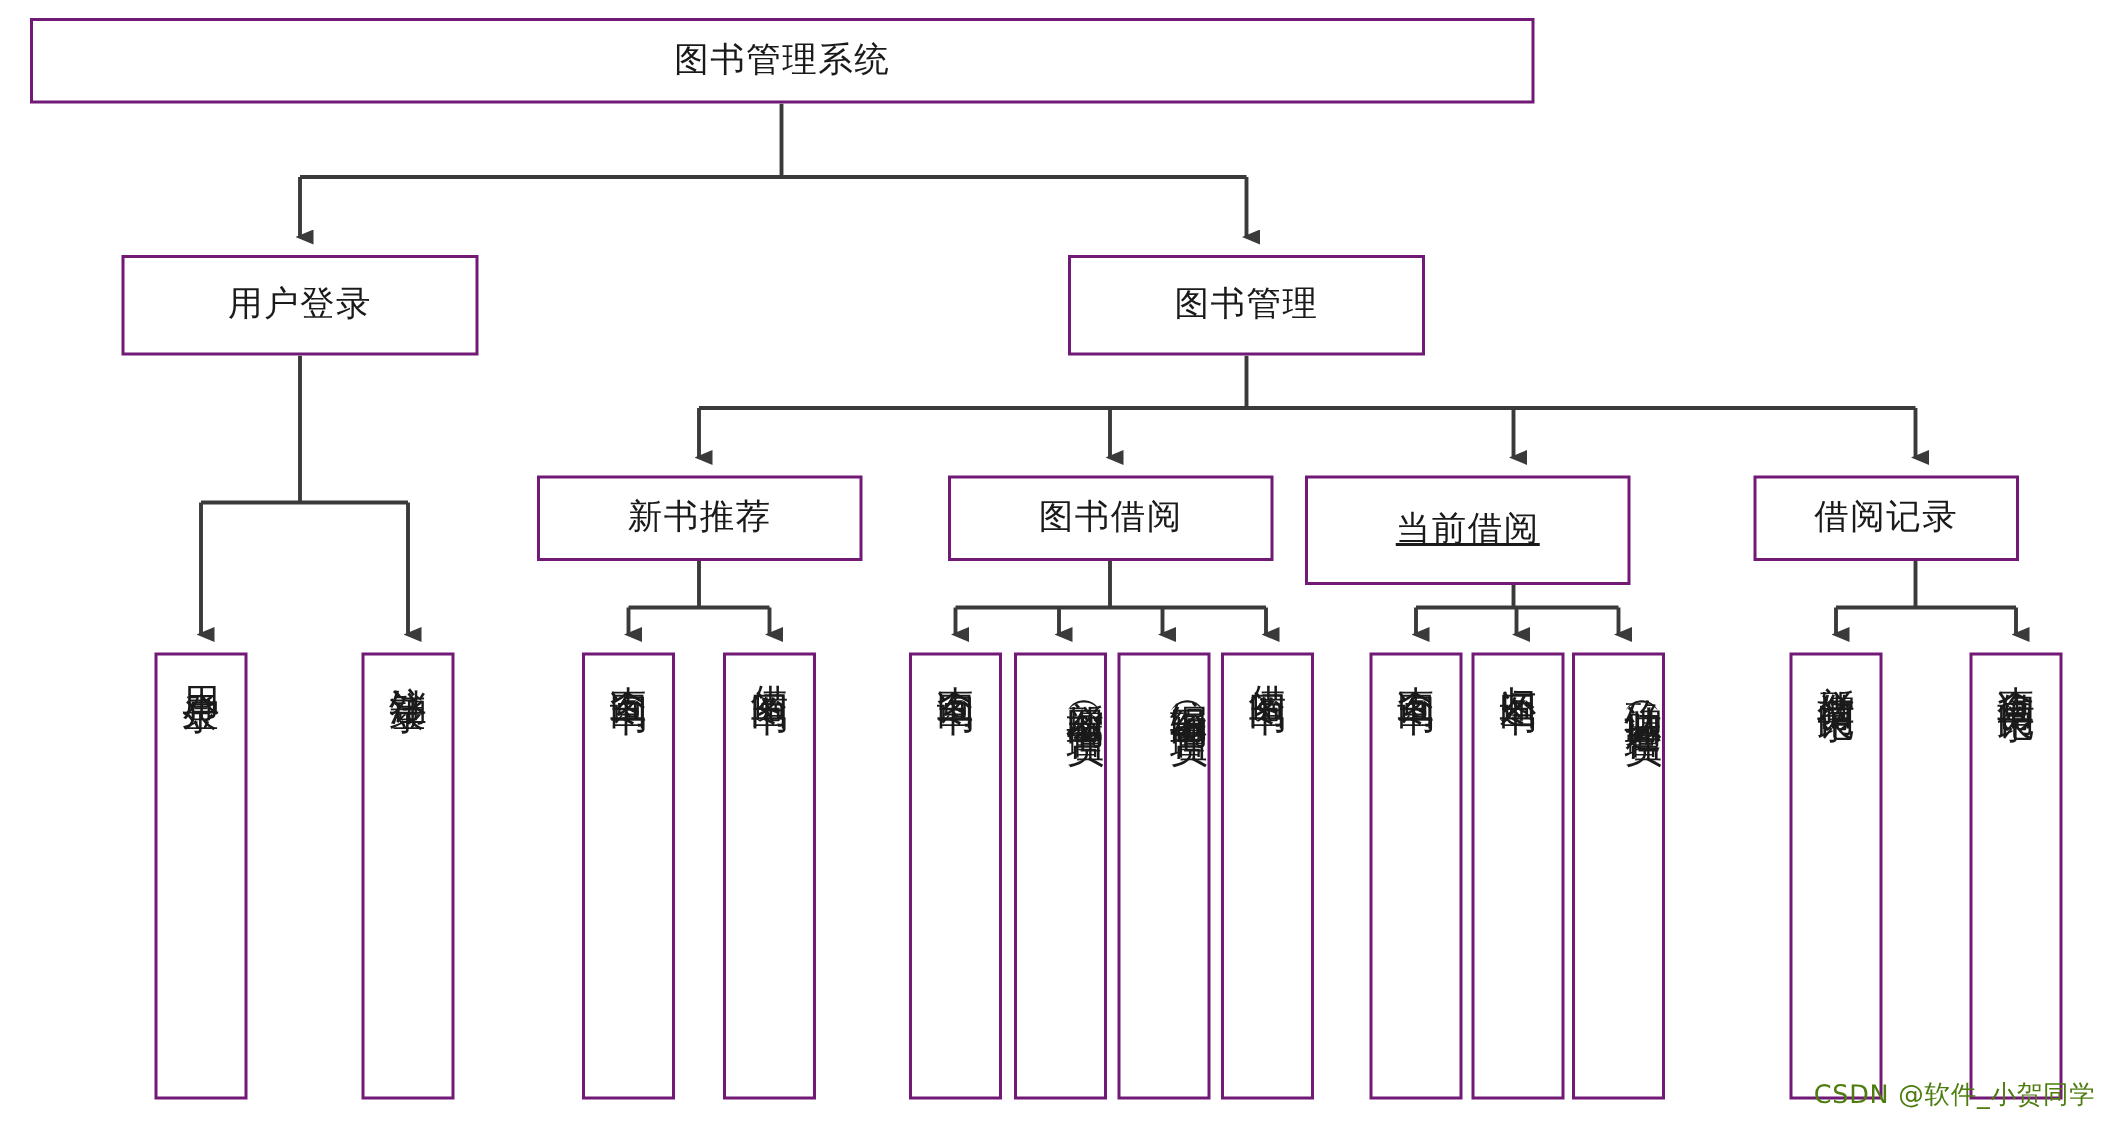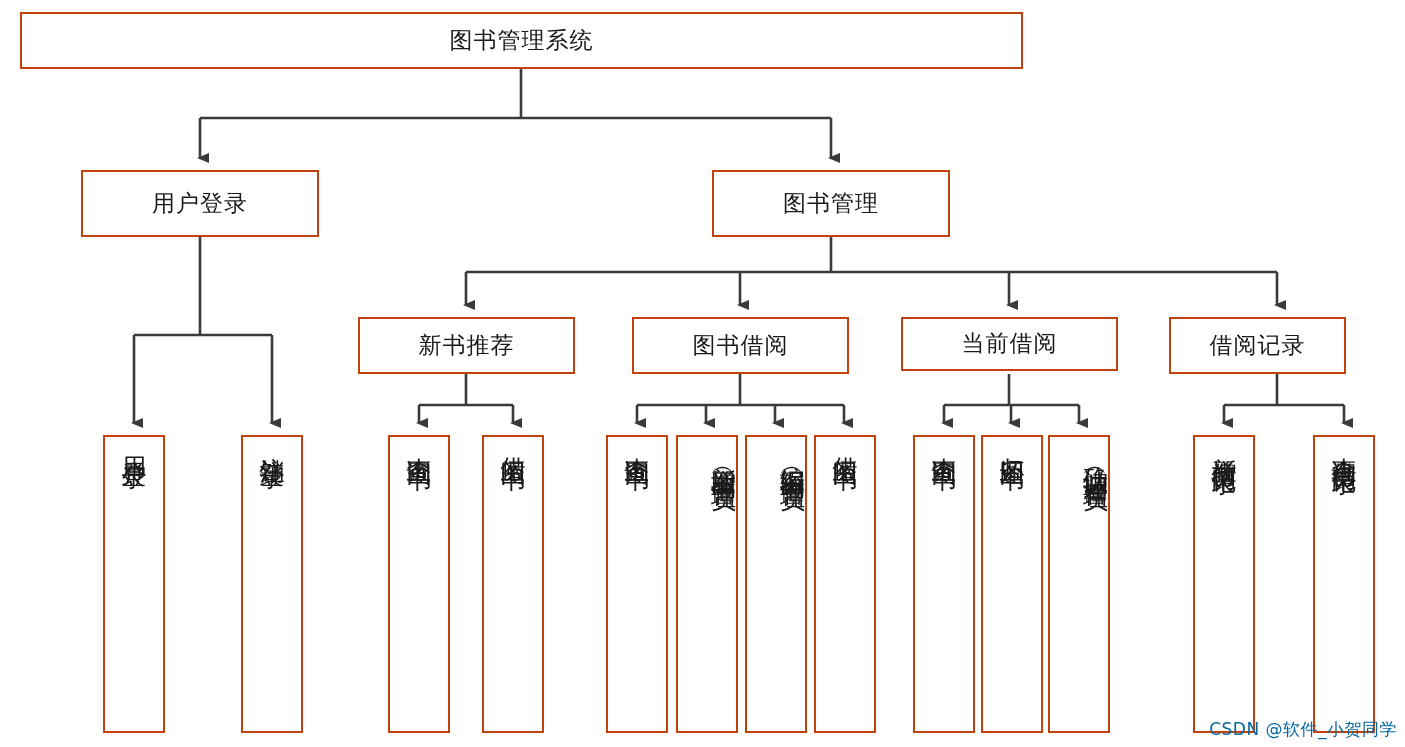--- a/index.html
+++ b/index.html
@@ -16,21 +16,21 @@
   }
   svg.edges{
     position:absolute;
     left:0; top:0;
     width:1405px; height:747px;
     pointer-events:none;
   }
   .node{
     position:absolute;
     box-sizing:border-box;
-    border:2px solid #c2410c;
+    border:2px solid #701a75;
     background:#ffffff;
     display:flex;
     align-items:center;
     justify-content:center;
     color:#1a1a1a;
   }
   .node.h{
     font-size:23px;
     line-height:1.1;
     letter-spacing:1px;
@@ -48,21 +48,21 @@
   }
   .node.v.mid{
     align-items:center;
     padding-top:0;
   }
   .watermark{
     position:absolute;
     right:8px;
     bottom:6px;
     font-size:17px;
-    color:#0369a1;
+    color:#4d7c0f;
     letter-spacing:0.5px;
     white-space:nowrap;
   }
 </style>
 </head>
 <body>
 
 <div id="canvas">
 
   <svg class="edges" viewBox="0 0 1405 747">
@@ -125,21 +125,21 @@
   <div class="node h" style="left:358px;top:317px;width:217px;height:57px;">
     <span>新书推荐</span>
   </div>
 
   <div class="node h" style="left:712px;top:170px;width:238px;height:67px;">
     <span>图书管理</span>
   </div>
   <div class="node h" style="left:632px;top:317px;width:217px;height:57px;justify-content:center;">
     <span>图书借阅</span>
   </div>
-  <div class="node h" style="left:901px;top:317px;width:217px;height:54px;">
+  <div class="node h" style="left:870px;top:317px;width:217px;height:73px;text-decoration:underline;">
     <span>当前借阅</span>
   </div>
   <div class="node h" style="left:1169px;top:317px;width:177px;height:57px;">
     <span>借阅记录</span>
   </div>
 
   <div class="node v mid" style="left:103px;top:435px;width:62px;height:298px;">
     <span>用户登录</span>
   </div>
   <div class="node v mid" style="left:241px;top:435px;width:62px;height:298px;">

